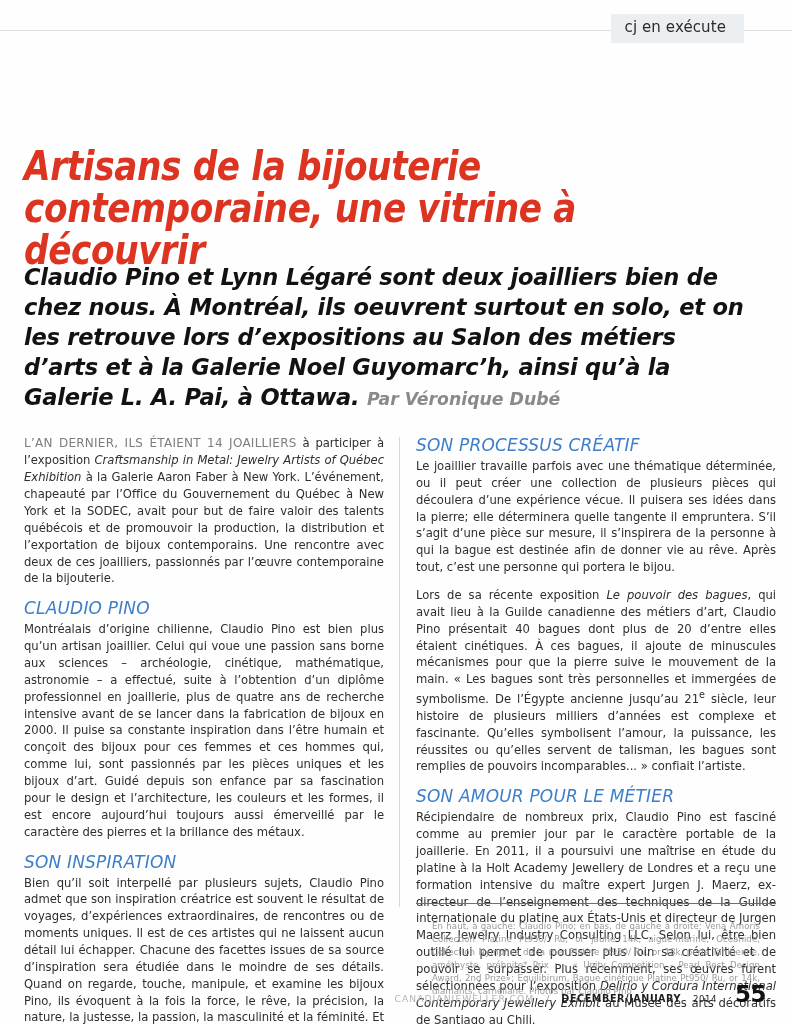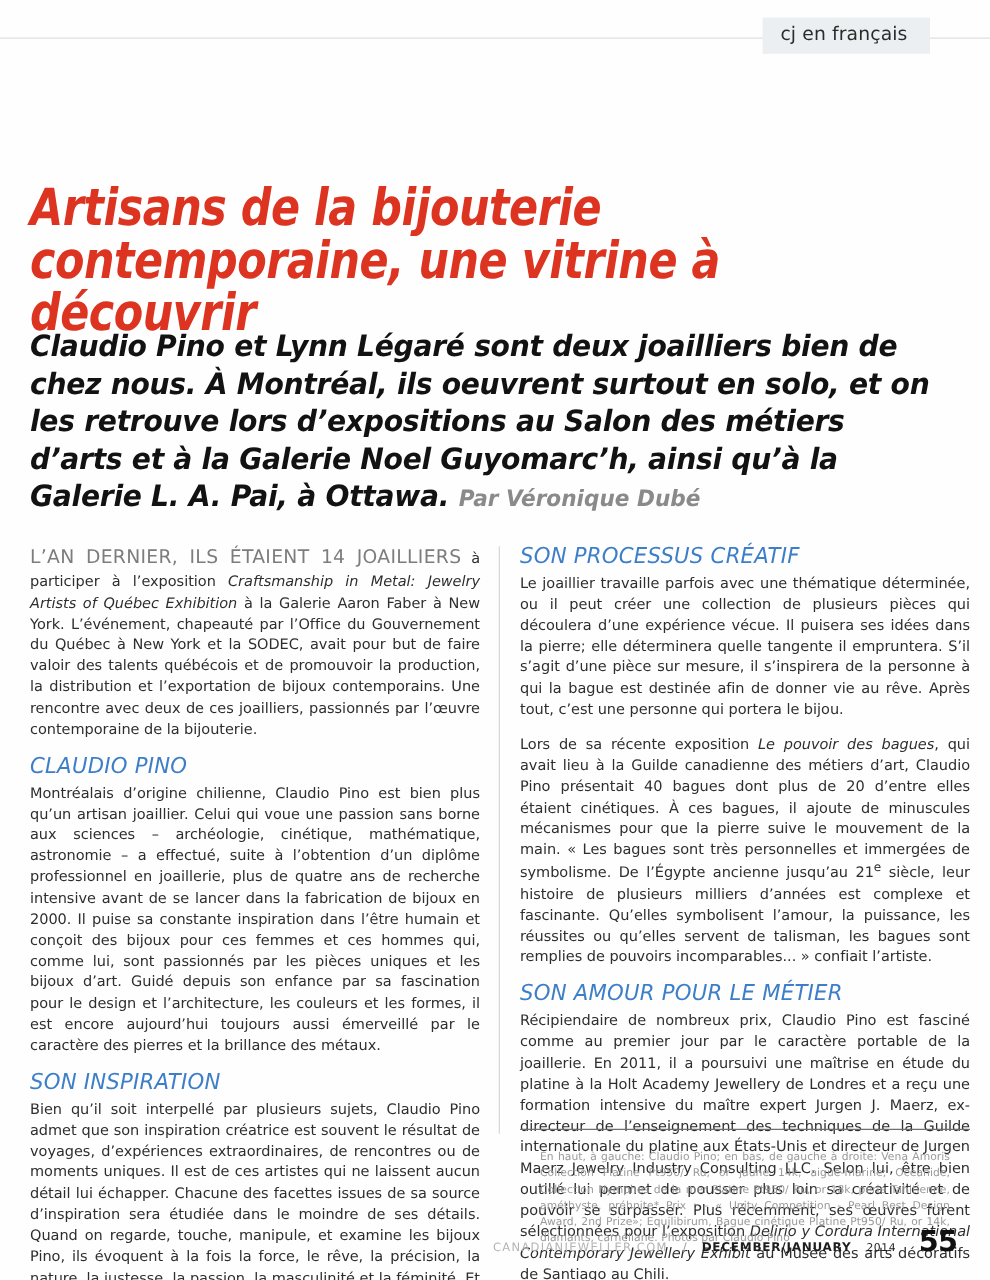--- a/index.html
+++ b/index.html
@@ -122,21 +122,21 @@
     line-height: 1.455;
     color: #2e2e2e;
     text-align: justify;
     letter-spacing: -0.02px;
     hyphens: auto;
   }
   p.body em { font-style: italic; }
   .lead-in {
     color: #7d7d7d;
     text-transform: uppercase;
-    font-size: 15px;
+    font-size: 12px;
     letter-spacing: .25px;
   }
 
   h2.sect {
     margin: 9px 0 3px 0;
     font-size: 17.5px;
     font-style: italic;
     font-weight: 400;
     letter-spacing: .2px;
     color: #3D7EC8;
@@ -205,21 +205,21 @@
     margin-left: 6px;
   }
 </style>
 </head>
 <body>
 
 <div class="page">
 
   <div class="runhead">
     <div class="runhead-rule"></div>
-    <div class="runhead-tag">cj en français</div>
+    <div class="runhead-tag">cj en exécute</div>
   </div>
 
   <div class="headline">
     <h1>Artisans de la bijouterie contemporaine, une vitrine à découvrir</h1>
   </div>
 
   <p class="deck">
     <span>Claudio Pino et Lynn Légaré sont deux joailliers bien de chez nous. À Montréal, ils oeuvrent surtout en solo, et on les retrouve lors d’expositions au Salon des métiers d’arts et à la Galerie Noel Guyomarc’h, ainsi qu’à la Galerie L. A. Pai, à Ottawa.</span>
     <span class="byline">Par Véronique Dubé</span>
   </p>

